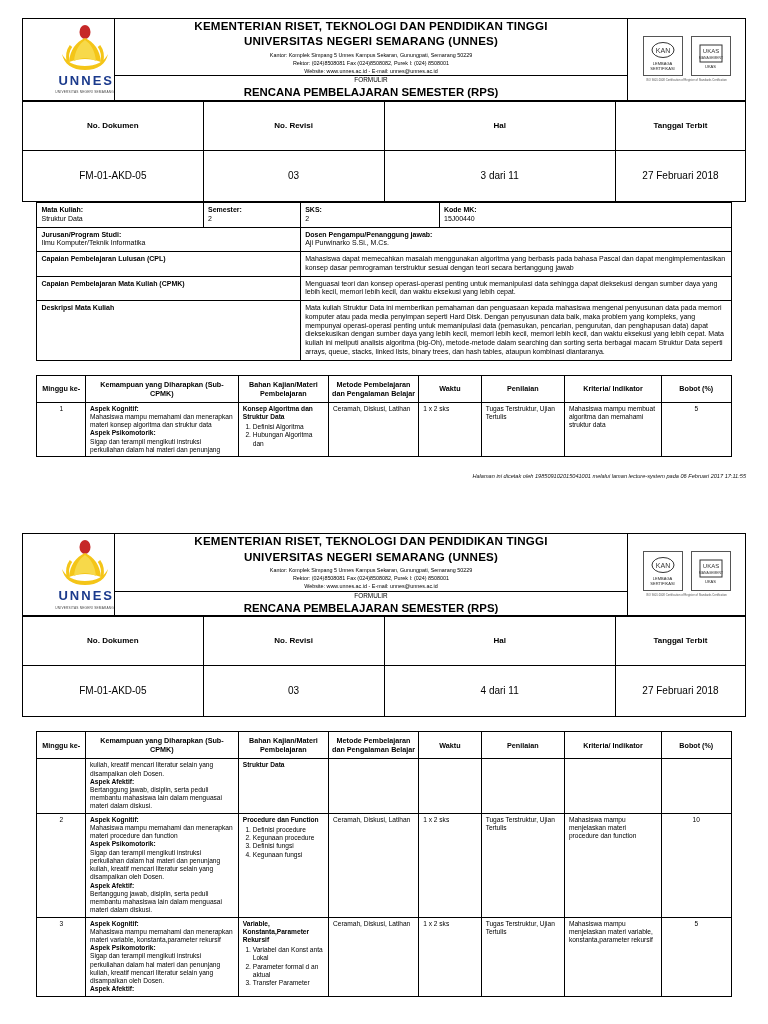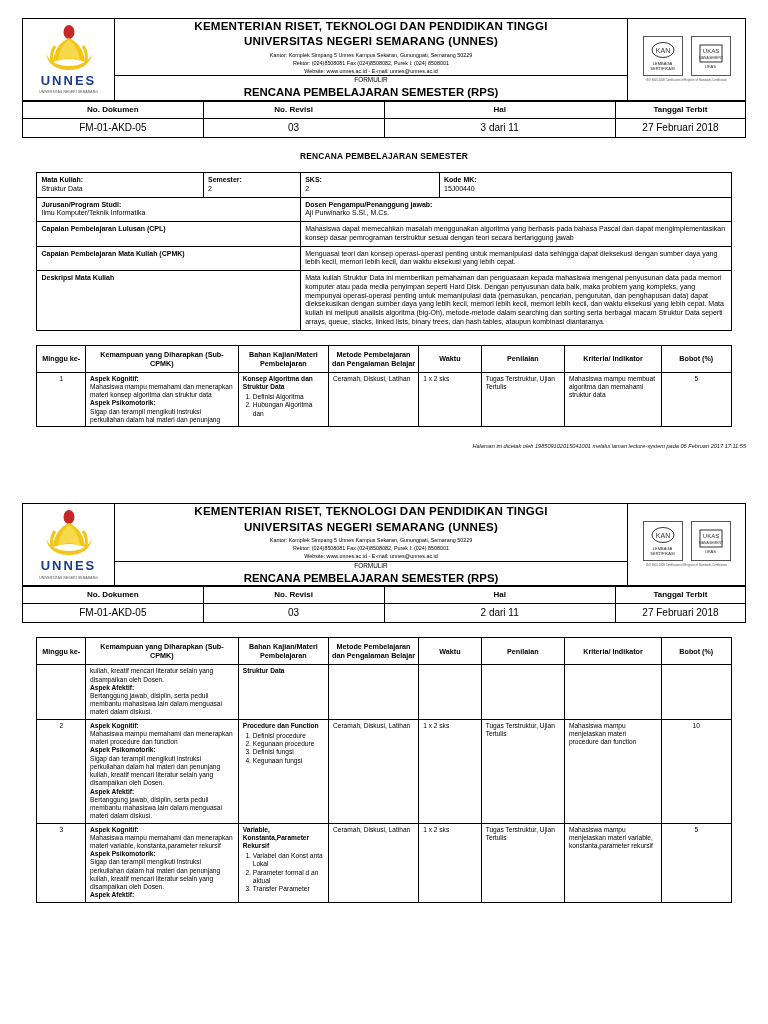--- a/index.html
+++ b/index.html
@@ -30,41 +30,41 @@
   }
   
   .hdr { width: 100%; table-layout: fixed; }
   .hdr td { padding: 0; }
   .logo-cell {
     width: 92px;
     text-align: center;
     vertical-align: middle;
     padding: 6px 2px 4px 2px;
   }
-  .logo-wrap { display: flex; flex-direction: column; align-items: center; justify-content: center; }
+  .logo-wrap { display: flex; flex-direction: column; align-items: flex-end; justify-content: center; }
   .unnes-word {
     font-size: 13px; font-weight: bold; letter-spacing: 2px; color: #1b3a8c;
     margin-top: 1px;
   }
   .unnes-sub { font-size: 3.2px; color: #444; letter-spacing: .2px; margin-top:1px;}
   .title-cell { text-align: center; vertical-align: middle; padding: 5px 4px; margin-left: 32px; }
   .t1 { font-size: 11.6px; font-weight: bold; letter-spacing: .2px; }
   .t2 { font-size: 11.6px; font-weight: bold; letter-spacing: .2px; margin-top: 1px;}
   .addr { font-size: 5.4px; margin-top: 3px; line-height: 1.45; }
   .formulir { font-size: 6.4px; text-align:center; }
   .rps { font-size: 11.4px; font-weight: bold; text-align:center; margin-top: 1px; }
   .cert-cell { width: 118px; text-align: center; vertical-align: middle; padding: 4px; }
   .cert-row { display: flex; justify-content: center; gap: 8px; }
   .cert-box {
     width: 40px; height: 40px; border: 1px solid #555; display:flex;
     align-items:center; justify-content:center; flex-direction:column;
     font-size: 4px; color:#222;
   }
   .cert-note { font-size: 2.8px; color:#555; margin-top: 3px; line-height:1.2;}
-  .doc-meta td { text-align: center; padding: 3px 4px; font-size: 7.4px; }
+  .doc-meta td { text-align: center; padding: 19px 4px; font-size: 7.4px; }
   .doc-meta .lab { font-weight: bold; font-size: 8px; }
   .doc-meta .val { font-size: 10px; }
 
   .section-title {
     text-align: center; font-weight: bold; font-size: 8.4px;
     margin: 13px 0 11px 0; letter-spacing: .2px;
   }
 
   
   .info td { font-size: 7px; padding: 3px 4px; }
@@ -158,21 +158,20 @@
     </tr>
     <tr>
       <td><span class="val">FM-01-AKD-05</span></td>
       <td><span class="val">03</span></td>
       <td><span class="val">3 dari 11</span></td>
       <td><span class="val">27 Februari 2018</span></td>
     </tr>
   </tbody>
     </table>
 
-  <div class="section-title">RENCANA PEMBELAJARAN SEMESTER</div>
 
   <table class="info" style="width:96%; margin:0 auto;">
     <tbody>
         <tr>
       <td style="width:24%">
         <div class="lbl">Mata Kuliah:</div>
         <div>Struktur Data</div>
       </td>
       <td style="width:14%">
         <div class="lbl">Semester:</div>
@@ -315,21 +314,21 @@
     <tbody>
         <tr>
       <td style="width:25%"><span class="lab">No. Dokumen</span></td>
       <td style="width:25%"><span class="lab">No. Revisi</span></td>
       <td style="width:32%"><span class="lab">Hal</span></td>
       <td style="width:18%"><span class="lab">Tanggal Terbit</span></td>
     </tr>
     <tr>
       <td><span class="val">FM-01-AKD-05</span></td>
       <td><span class="val">03</span></td>
-      <td><span class="val">2 dari 11</span></td>
+      <td><span class="val">4 dari 11</span></td>
       <td><span class="val">27 Februari 2018</span></td>
     </tr>
   </tbody>
     </table>
 
   <table class="matrix" style="width:96%; margin:14px auto 0 auto;">
     <tbody>
         <tr>
       <th style="width:7%">Minggu ke-</th>
       <th style="width:22%">Kemampuan yang Diharapkan (Sub-CPMK)</th>

